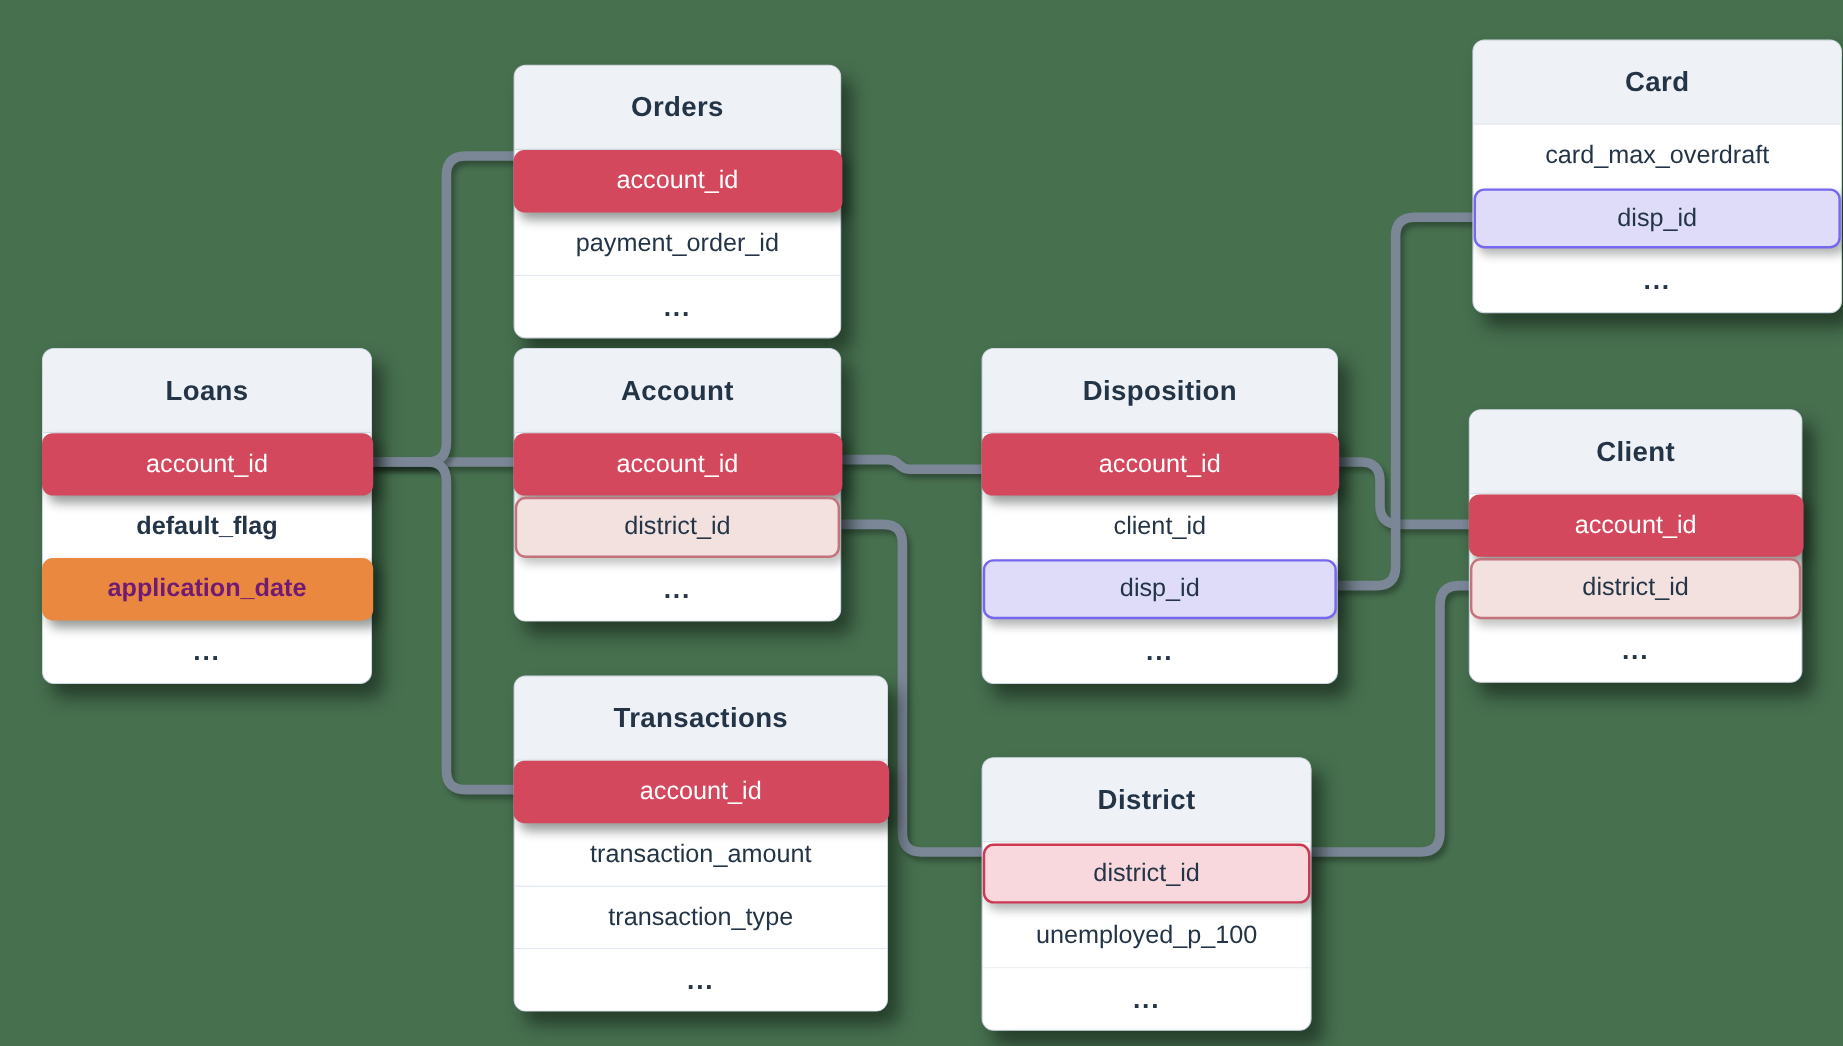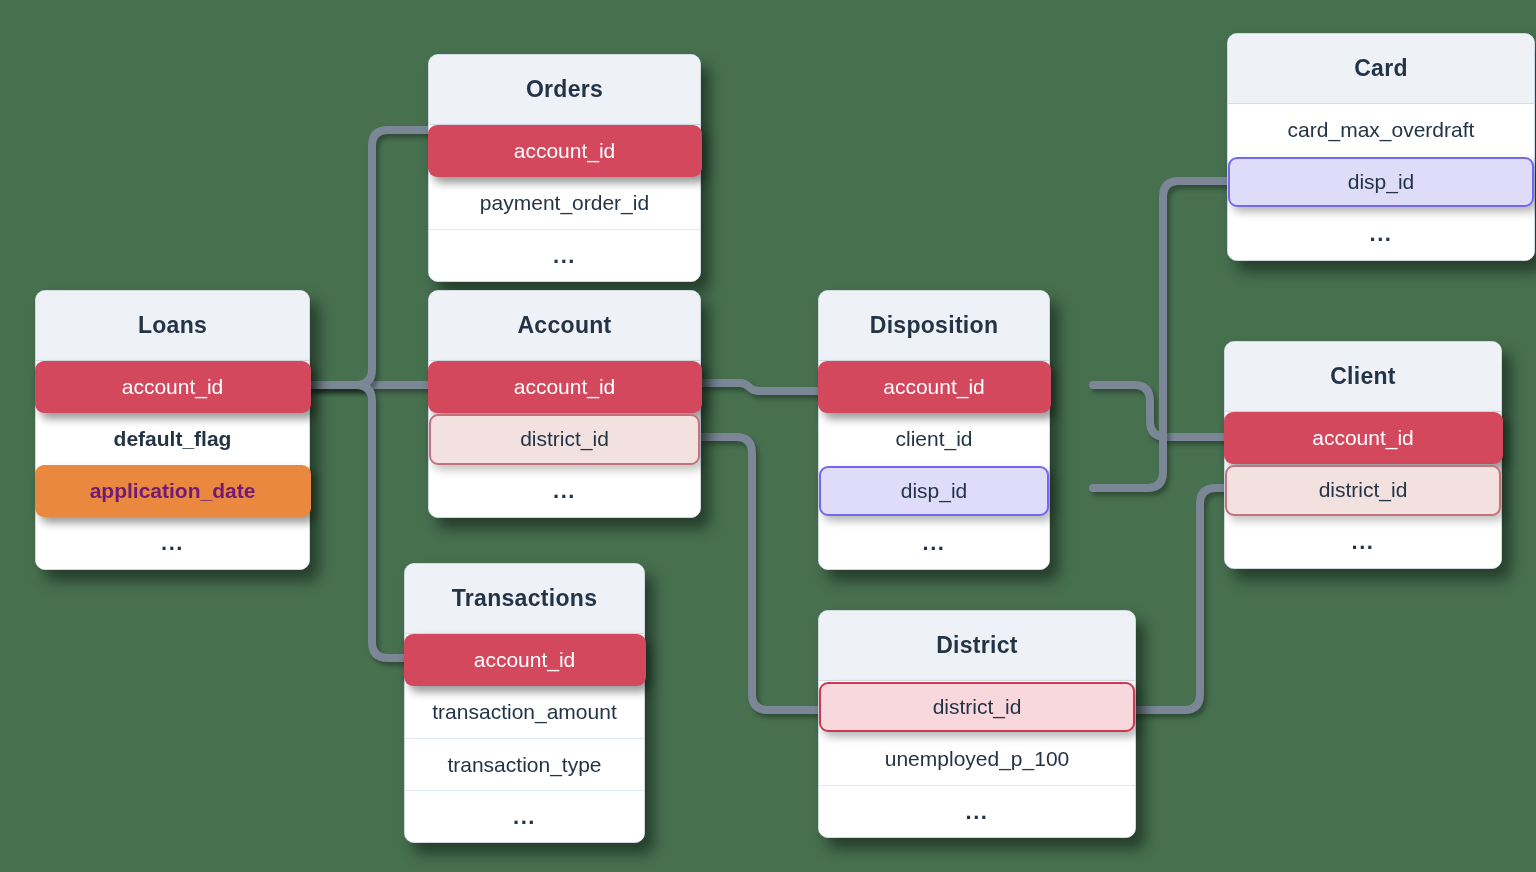--- a/index.html
+++ b/index.html
@@ -81,35 +81,35 @@
       <div class="trow row-red">account_id</div>
       <div class="trow row-plain">payment_order_id</div>
       <div class="trow row-plain row-ellipsis">...</div>
     </div>
     <div class="table" style="left: 428px; top: 290px; width: 273px;">
       <div class="thead">Account</div>
       <div class="trow row-red">account_id</div>
       <div class="trow row-pink-muted">district_id</div>
       <div class="trow row-plain row-ellipsis">...</div>
     </div>
-    <div class="table" style="left: 404px; top: 563px; width: 241px;">
+    <div class="table" style="left: 428px; top: 563px; width: 312px;">
       <div class="thead">Transactions</div>
       <div class="trow row-red">account_id</div>
       <div class="trow row-plain">transaction_amount</div>
       <div class="trow row-plain">transaction_type</div>
       <div class="trow row-plain row-ellipsis">...</div>
     </div>
-    <div class="table" style="left: 818px; top: 290px; width: 232px;">
+    <div class="table" style="left: 818px; top: 290px; width: 297px;">
       <div class="thead">Disposition</div>
       <div class="trow row-red">account_id</div>
       <div class="trow row-plain">client_id</div>
       <div class="trow row-purple">disp_id</div>
       <div class="trow row-plain row-ellipsis">...</div>
     </div>
-    <div class="table" style="left: 818px; top: 610px; width: 318px;">
+    <div class="table" style="left: 818px; top: 631px; width: 275px;">
       <div class="thead">District</div>
       <div class="trow row-pink-strong">district_id</div>
       <div class="trow row-plain">unemployed_p_100</div>
       <div class="trow row-plain row-ellipsis">...</div>
     </div>
     <div class="table" style="left: 1227px; top: 33px; width: 308px;">
       <div class="thead">Card</div>
       <div class="trow row-plain">card_max_overdraft</div>
       <div class="trow row-purple">disp_id</div>
       <div class="trow row-plain row-ellipsis">...</div>

